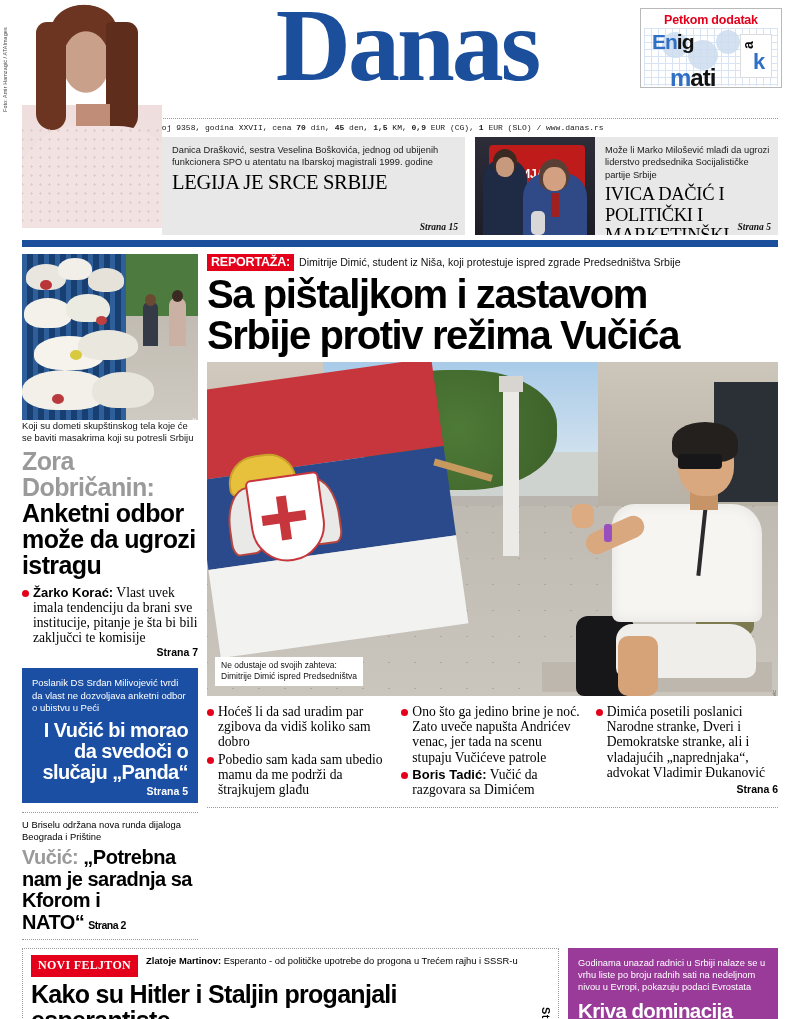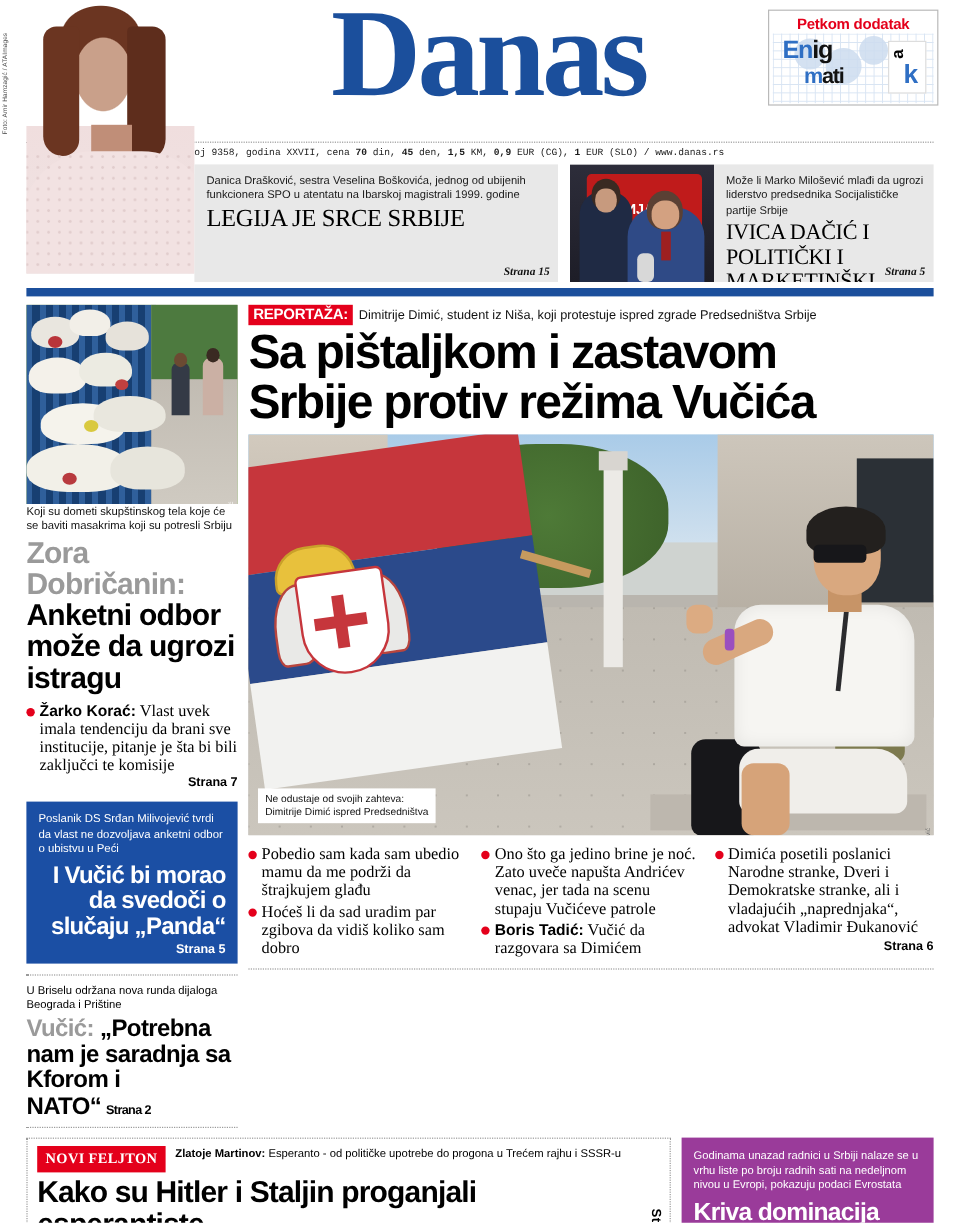--- a/index.html
+++ b/index.html
@@ -47,21 +47,21 @@
   .enig-title{font-size:12.5px;font-weight:bold;color:#e4001b;letter-spacing:-.2px;line-height:14px;}
   .enig-art{position:relative;height:58px;margin-top:1px;
     background-image:linear-gradient(#d8e4f3 1px,transparent 1px),linear-gradient(90deg,#d8e4f3 1px,transparent 1px);
     background-size:7px 7px;}
   .enig-art .blob{position:absolute;border-radius:50%;background:#cddcef;opacity:.85;}
   .enig-art .b1{left:18px;top:4px;width:26px;height:26px;}
   .enig-art .b2{left:44px;top:12px;width:30px;height:30px;}
   .enig-art .b3{left:72px;top:2px;width:24px;height:24px;}
   .enig-w1{position:absolute;left:8px;top:2px;font-size:21px;font-weight:bold;letter-spacing:-1px;color:#111;}
   .enig-w1 .bl{color:#2f6fc4;}
-  .enig-w2{position:absolute;left:26px;top:25px;font-size:18px;font-weight:bold;letter-spacing:-1px;color:#111;}
+  .enig-w2{position:absolute;left:26px;top:36px;font-size:24px;font-weight:bold;letter-spacing:-1px;color:#111;}
   .enig-w2 .bl{color:#2f6fc4;}
   .enig-k{position:absolute;right:6px;top:6px;width:30px;height:42px;background:#fff;border:1px solid #ddd;}
   .enig-k .ka{position:absolute;left:3px;top:2px;font-size:14px;font-weight:bold;transform:rotate(-90deg);}
   .enig-k .kk{position:absolute;left:12px;top:14px;font-size:22px;font-weight:bold;color:#2f6fc4;}
 
   .dotrule{height:0;border-top:1.6px dotted #9a9a9a;}
   .dateline{
     text-align:left;font-size:8px;color:#1a1a1a;letter-spacing:0;
     padding:4px 0 5px;font-family:Liberation Mono, monospace;margin-left:37px;
   }
@@ -425,25 +425,25 @@
           <div>Ne odustaje od svojih zahteva:</div>
           <div>Dimitrije Dimić ispred Predsedništva</div>
         </div>
         <div class="cred-main">Foto: FoNet / Marko Dragoslavić</div>
       </div>
 
       <div class="bul3">
         <div class="c">
           <div class="row">
             <div class="dot"></div>
-            <div class="tx">Pobedio sam kada sam ubedio mamu da me podrži da štrajkujem glađu</div>
+            <div class="tx">Hoćeš li da sad uradim par zgibova da vidiš koliko sam dobro</div>
           </div>
           <div class="row">
             <div class="dot"></div>
-            <div class="tx">Hoćeš li da sad uradim par zgibova da vidiš koliko sam dobro</div>
+            <div class="tx">Pobedio sam kada sam ubedio mamu da me podrži da štrajkujem glađu</div>
           </div>
         </div>
         <div class="c">
           <div class="row">
             <div class="dot"></div>
             <div class="tx">Ono što ga jedino brine je noć. Zato uveče napušta Andrićev venac, jer tada na scenu stupaju Vučićeve patrole</div>
           </div>
           <div class="row">
             <div class="dot"></div>
             <div class="tx"><b>Boris Tadić:</b><span> Vučić da razgovara sa Dimićem</span></div>

